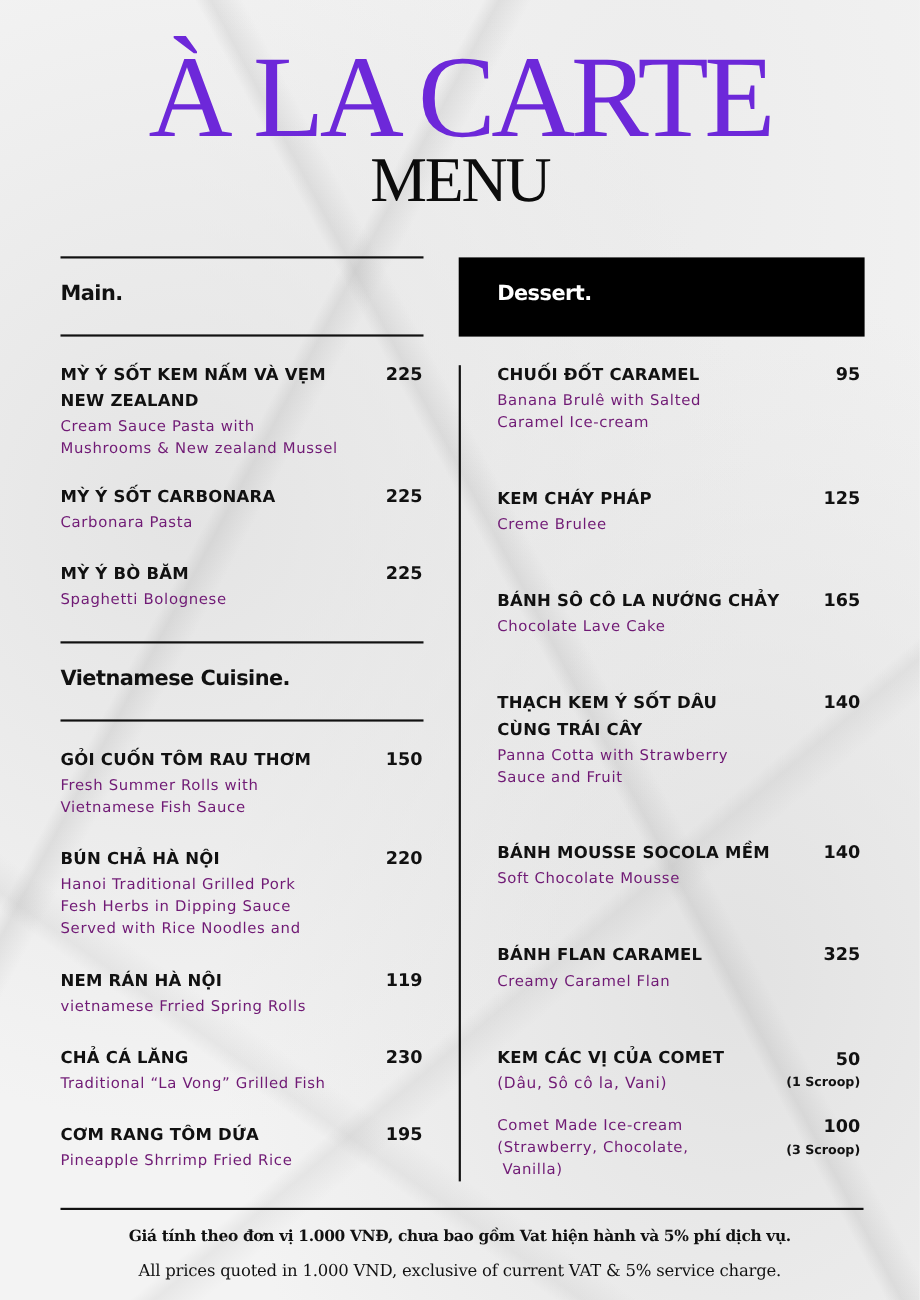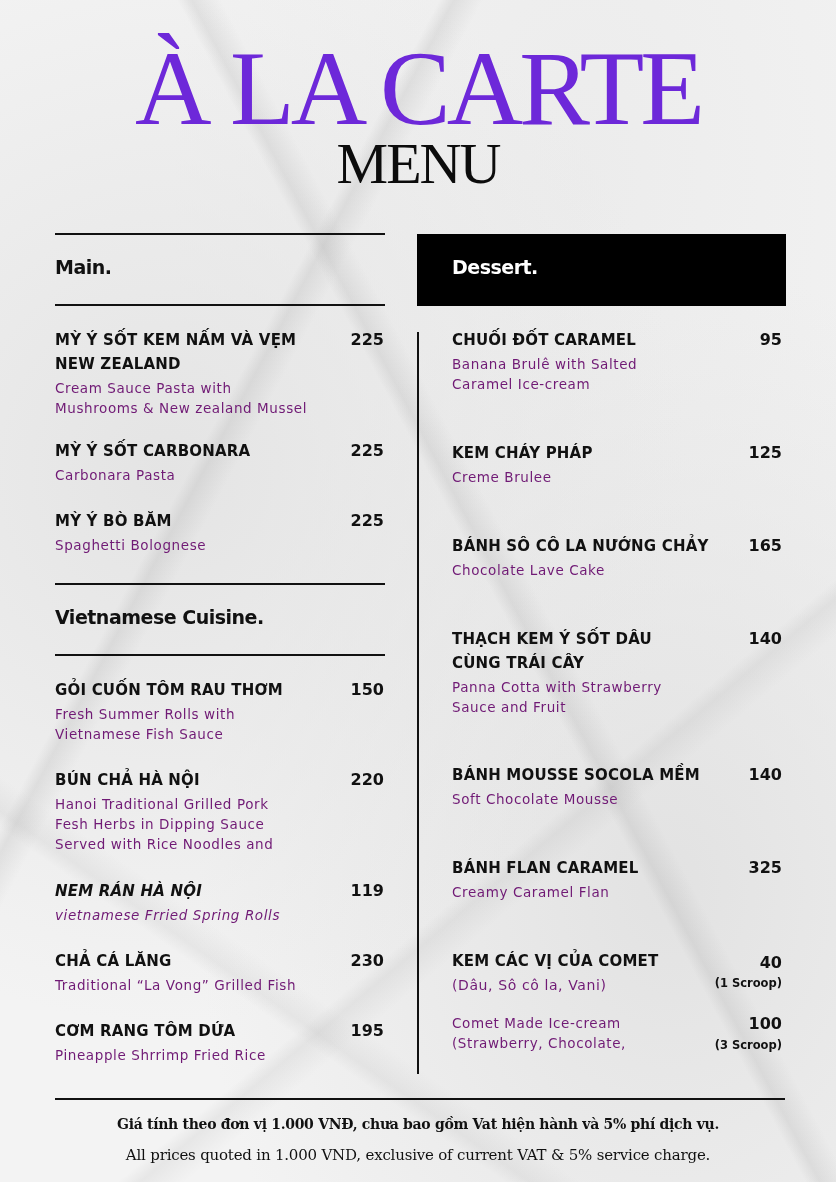--- a/index.html
+++ b/index.html
@@ -140,21 +140,21 @@
 <div class="price" style="right:452px; top:678px;">150</div>
 
 <div class="item" style="left:55px; top:768px; width:290px;">
   <div class="item-name">BÚN CHẢ HÀ NỘI</div>
   <div class="item-desc">Hanoi Traditional Grilled Pork</div>
   <div class="item-desc" style="margin-top:0">Fesh Herbs in Dipping Sauce</div>
   <div class="item-desc" style="margin-top:0">Served with Rice Noodles and</div>
 </div>
 <div class="price" style="right:452px; top:768px;">220</div>
 
-<div class="item" style="left:55px; top:879px; width:290px;font-style:italic;">
+<div class="item" style="left:55px; top:879px; width:290px;">
   <div class="item-name">NEM RÁN HÀ NỘI</div>
   <div class="item-desc">vietnamese Frried Spring Rolls</div>
 </div>
 <div class="price" style="right:452px; top:879px;">119</div>
 
 <div class="item" style="left:55px; top:949px; width:290px;">
   <div class="item-name">CHẢ CÁ LĂNG</div>
   <div class="item-desc">Traditional “La Vong” Grilled Fish</div>
 </div>
 <div class="price" style="right:452px; top:949px;">230</div>
@@ -206,25 +206,26 @@
 <div class="item" style="left:452px; top:856px; width:260px;">
   <div class="item-name">BÁNH FLAN CARAMEL</div>
   <div class="item-desc">Creamy Caramel Flan</div>
 </div>
 <div class="price" style="right:54px; top:856px;">325</div>
 
 <div class="item" style="left:452px; top:949px; width:260px;">
   <div class="item-name">KEM CÁC VỊ CỦA COMET</div>
   <div class="item-desc" style="font-size:14px">(Dâu, Sô cô la, Vani)</div>
 </div>
-<div class="price" style="right:54px; top:951px;">40</div>
+<div class="price" style="right:54px; top:951px;">50</div>
 <div class="price-note" style="right:54px; top:975px;">(1 Scroop)</div>
 
 <div class="item" style="left:452px; top:1013px; width:260px;">
   <div class="item-desc" style="margin-top:0">Comet Made Ice-cream</div>
   <div class="item-desc" style="margin-top:0">(Strawberry, Chocolate,</div>
+  <div class="item-desc" style="margin-top:0; white-space:pre"> Vanilla)</div>
 </div>
 <div class="price" style="right:54px; top:1012px;">100</div>
 <div class="price-note" style="right:54px; top:1037px;">(3 Scroop)</div>
 
 <div class="abs rule" style="left:55px; top:1098px; width:730px;"></div>
 <div class="abs footer-line1">Giá tính theo đơn vị 1.000 VNĐ, chưa bao gồm Vat hiện hành và 5% phí dịch vụ.</div>
 <div class="abs footer-line2">All prices quoted in 1.000 VND, exclusive of current VAT &amp; 5% service charge.</div>
 
 </body></html>

